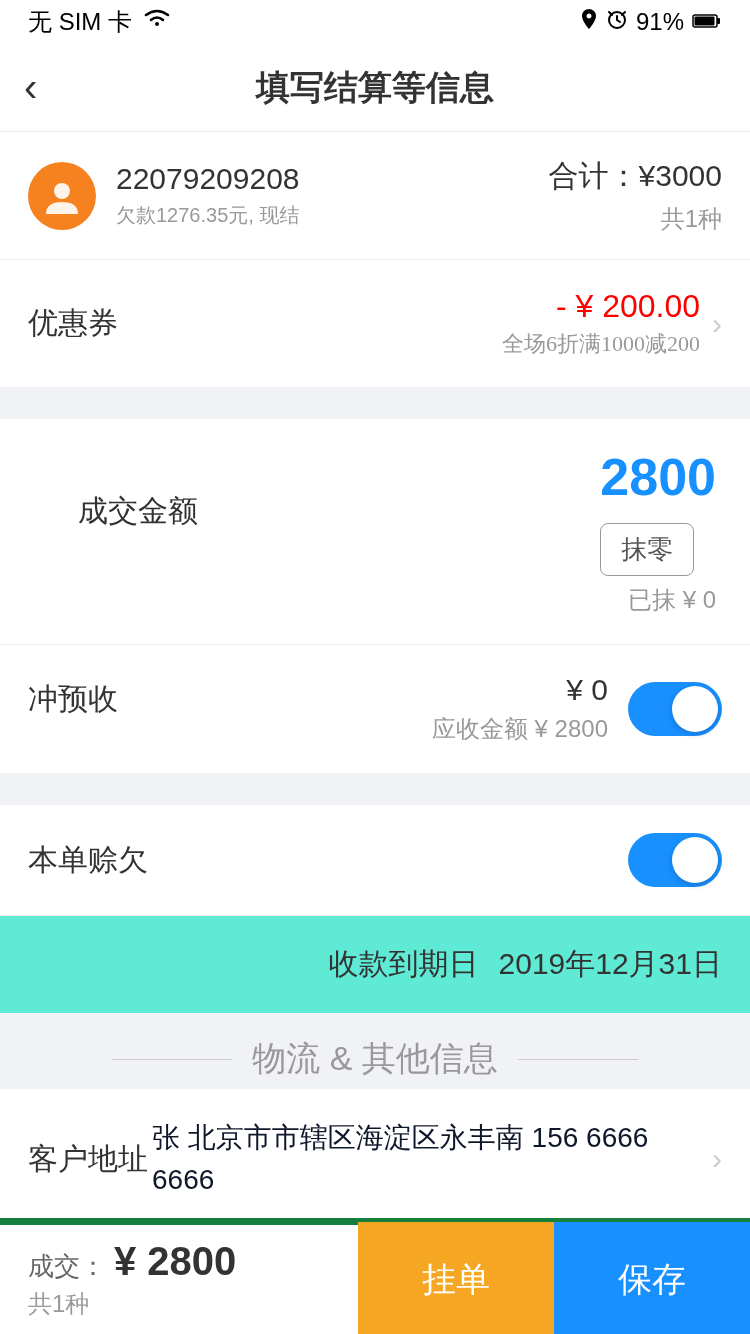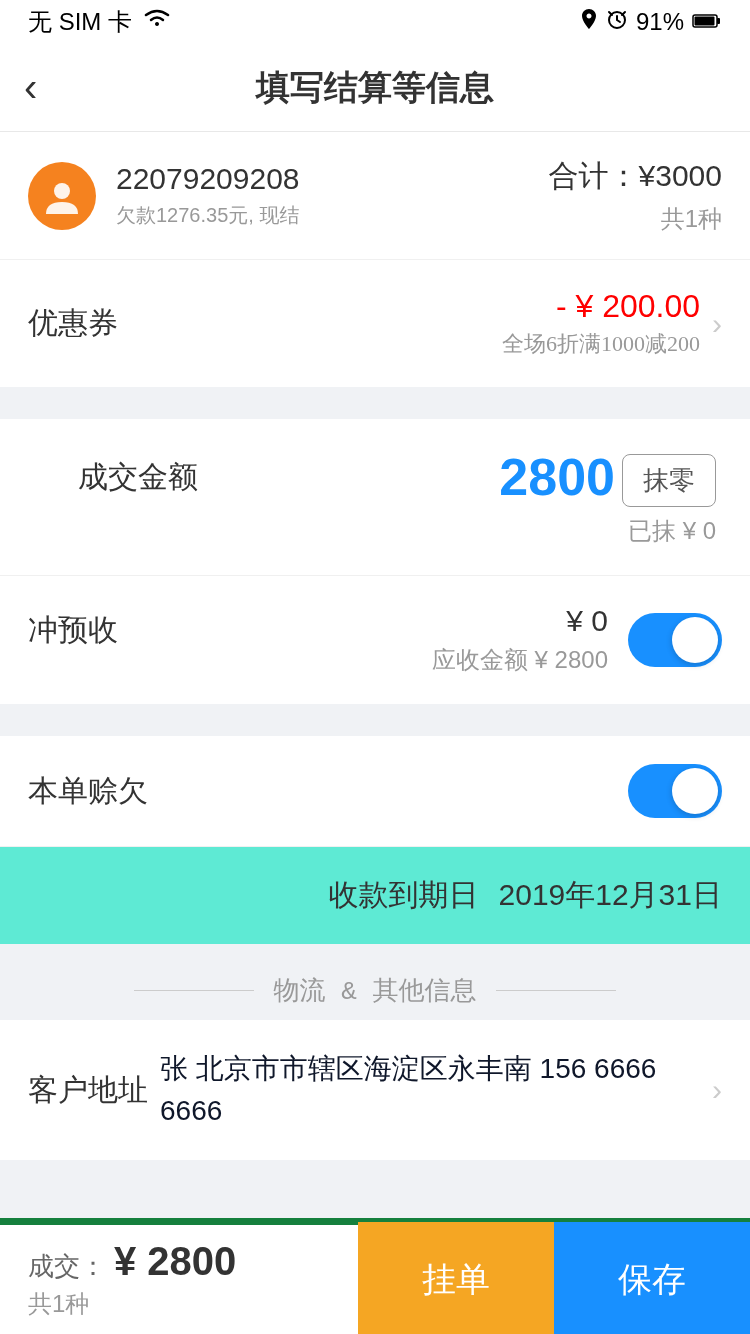--- a/index.html
+++ b/index.html
@@ -117,21 +117,21 @@
       background: #fff;
       padding: 28px 34px;
       margin-left: 44px;
     }
     .amount-row {
       display: flex;
       align-items: center;
       justify-content: space-between;
     }
     .amount-label { font-size: 30px; color: #333; }
-    .amount-right { display: flex; align-items: flex-end; gap: 7px; }
+    .amount-right { display: flex; align-items: flex-start; gap: 16px; flex-direction: column; }
     .amount-value { font-size: 52px; color: #1890ff; font-weight: 600; }
     .round-btn {
       border: 1px solid #999;
       border-radius: 8px;
       padding: 8px 20px;
       font-size: 26px;
       color: #555;
       background: #fff;
       cursor: pointer;
     }
@@ -209,34 +209,33 @@
       display: flex;
       align-items: center;
       gap: 20px;
     }
     .logistics-line {
       width: 120px;
       height: 1px;
       background: #ccc;
     }
     .logistics-text {
-      font-size: 26px;
+      font-size: 34px;
       color: #999;
-      font-family: Liberation Mono, monospace;
     }
 
     
     .address-section {
       background: #fff;
       padding: 28px 28px;
       display: flex;
       align-items: center;
       justify-content: space-between;
     }
-    .address-label { font-size: 30px; color: #333; flex-shrink: 0; margin-right: 12px; }
+    .address-label { font-size: 30px; color: #333; flex-shrink: 0; margin-right: 4px; }
     .address-value { font-size: 28px; color: #0f172a; flex: 1; line-height: 1.5; }
 
     
     .gray-area {
       background: #f0f2f5;
       height: 200px;
     }
 
     
     .bottom-bar {

